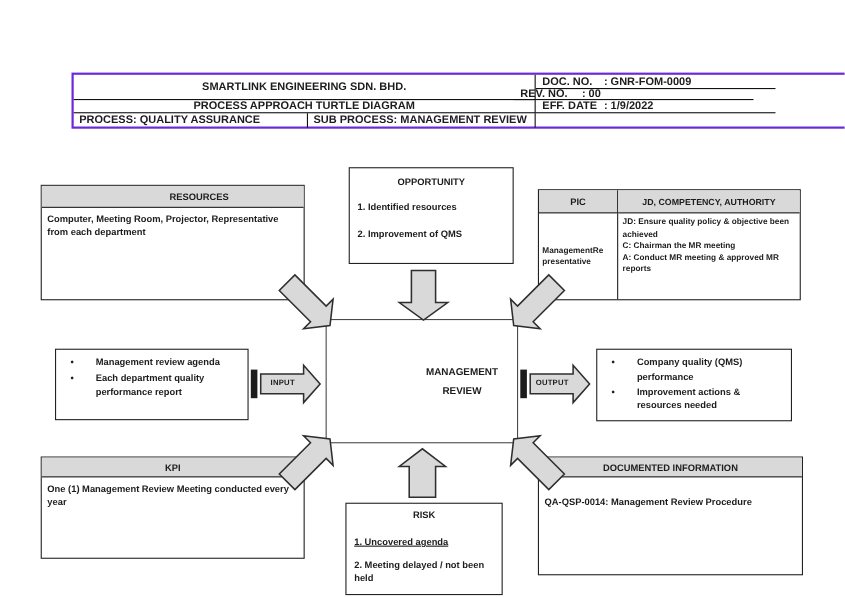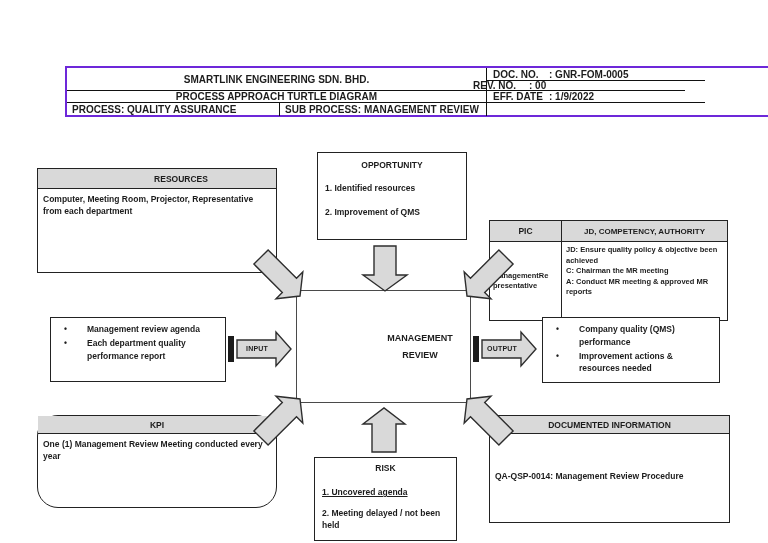--- a/index.html
+++ b/index.html
@@ -18,21 +18,21 @@
   .box{position:absolute;border:1.6px solid #222;box-sizing:border-box;background:#fff;}
   .box-header{background:#d9d9d9;border-bottom:1.6px solid #222;display:flex;align-items:center;
               justify-content:center;font-weight:bold;font-size:8.5px;box-sizing:border-box;}
   .body-text{padding:4px 5px;font-weight:bold;font-size:8.5px;line-height:1.45;}
   .plain-title{text-align:center;font-weight:bold;font-size:8.5px;padding-top:7px;}
   .num-item{font-weight:bold;font-size:8.5px;padding:0 0 0 7px;margin-top:13px;line-height:1.35;}
   .bullet-row{display:flex;font-weight:bold;font-size:8.5px;line-height:1.5;padding:1px 4px 0 13px;}
   .bullet-dot{width:23px;flex:none;}
   .bullet-text{flex:1;}
   
-  .pic-grid{position:absolute;display:flex;flex-direction:column;margin-top:48px;}
+  .pic-grid{position:absolute;display:flex;flex-direction:column;}
   .pic-row{display:flex;flex:none;}
   .pic-c1{width:72px;flex:none;border-right:1.6px solid #222;box-sizing:border-box;}
   .pic-c2{flex:1;box-sizing:border-box;}
   .pic-body1{display:flex;align-items:center;padding:3px 3px;font-size:7.5px;font-weight:bold;line-height:1.35;}
   .pic-body2{padding:3px 4px;font-size:7.5px;font-weight:bold;line-height:1.4;}
   
   #center-box{position:absolute;left:296px;top:290px;width:175px;height:113px;
               border:1.2px solid #4a4a4a;box-sizing:border-box;display:flex;align-items:center;justify-content:flex-end;}
   #center-box .ttl{width:100px;text-align:center;font-weight:bold;font-size:9px;line-height:1.8;}
   
@@ -45,21 +45,21 @@
 <div id="page">
 
   <div id="doc-table">
     <div class="t-cell t-center b-r b-b" style="left:0;top:0;width:420px;height:23px;">SMARTLINK ENGINEERING SDN. BHD.</div>
     <div class="t-cell t-center b-r b-b" style="left:0;top:23px;width:420px;height:12px;">PROCESS APPROACH TURTLE DIAGRAM</div>
     <div class="t-cell t-left b-r" style="left:0;top:35px;width:213px;height:13px;">PROCESS: QUALITY ASSURANCE</div>
     <div class="t-cell t-left b-r" style="left:213px;top:35px;width:207px;height:13px;">SUB PROCESS: MANAGEMENT REVIEW</div>
 
     <div class="t-cell b-b" style="left:420px;top:0;width:218px;height:13px;">
       <span class="kv-label">DOC. NO.</span>
-      <span>: GNR-FOM-0005</span>
+      <span>: GNR-FOM-0009</span>
     </div>
     <div class="t-cell b-b" style="left:400px;top:13px;width:218px;height:10px;">
       <span class="kv-label">REV. NO.</span>
       <span>: 00</span>
     </div>
     <div class="t-cell b-b" style="left:420px;top:23px;width:218px;height:12px;">
       <span class="kv-label">EFF. DATE</span>
       <span>: 1/9/2022</span>
     </div>
   </div>
@@ -109,34 +109,34 @@
     <div class="bullet-row">
       <span class="bullet-dot">•</span>
       <span class="bullet-text">Company quality (QMS) performance</span>
     </div>
     <div class="bullet-row">
       <span class="bullet-dot">•</span>
       <span class="bullet-text">Improvement actions &amp; resources needed</span>
     </div>
   </div>
 
-  <div class="box" style="left:37px;top:415px;width:240px;height:93px;border-radius:21px;">
+  <div class="box" style="left:37px;top:415px;width:240px;height:93px;">
     <div class="box-header" style="height:18px;">KPI</div>
     <div class="body-text">One (1) Management Review Meeting conducted every year</div>
   </div>
 
   <div class="box" style="left:314px;top:457px;width:143px;height:84px;border-width:1.4px;">
     <div class="plain-title" style="padding-top:5px;">RISK</div>
     <div class="num-item" style="margin-top:14px;text-decoration:underline;">1. Uncovered agenda</div>
     <div class="num-item" style="margin-top:10px;">2. Meeting delayed / not been held</div>
   </div>
 
   <div class="box" style="left:489px;top:415px;width:241px;height:108px;">
     <div class="box-header" style="height:18px;">DOCUMENTED INFORMATION</div>
-    <div class="body-text" style="padding-top:36px;">QA-QSP-0014: Management Review Procedure</div>
+    <div class="body-text" style="padding-top:16px;">QA-QSP-0014: Management Review Procedure</div>
   </div>
 
   <svg id="arrow-layer" viewBox="0 0 768 543" xmlns="http://www.w3.org/2000/svg">
 
     <rect x="228" y="336" width="6" height="26" fill="#1c1c1c"></rect>
     <rect x="473" y="336" width="6" height="26" fill="#1c1c1c"></rect>
 
     <polygon fill="#d9d9d9" stroke="#2e2e2e" stroke-width="1.4" points="237.0,358.0 276.0,358.0 276.0,366.0 291.0,349.0 276.0,332.0 276.0,340.0 237.0,340.0"></polygon>
     <polygon fill="#d9d9d9" stroke="#2e2e2e" stroke-width="1.4" points="482.0,358.0 521.0,358.0 521.0,366.0 536.0,349.0 521.0,332.0 521.0,340.0 482.0,340.0"></polygon>
     <polygon fill="#d9d9d9" stroke="#2e2e2e" stroke-width="1.4" points="374.0,246.0 374.0,275.0 363.0,275.0 385.0,291.0 407.0,275.0 396.0,275.0 396.0,246.0"></polygon>

